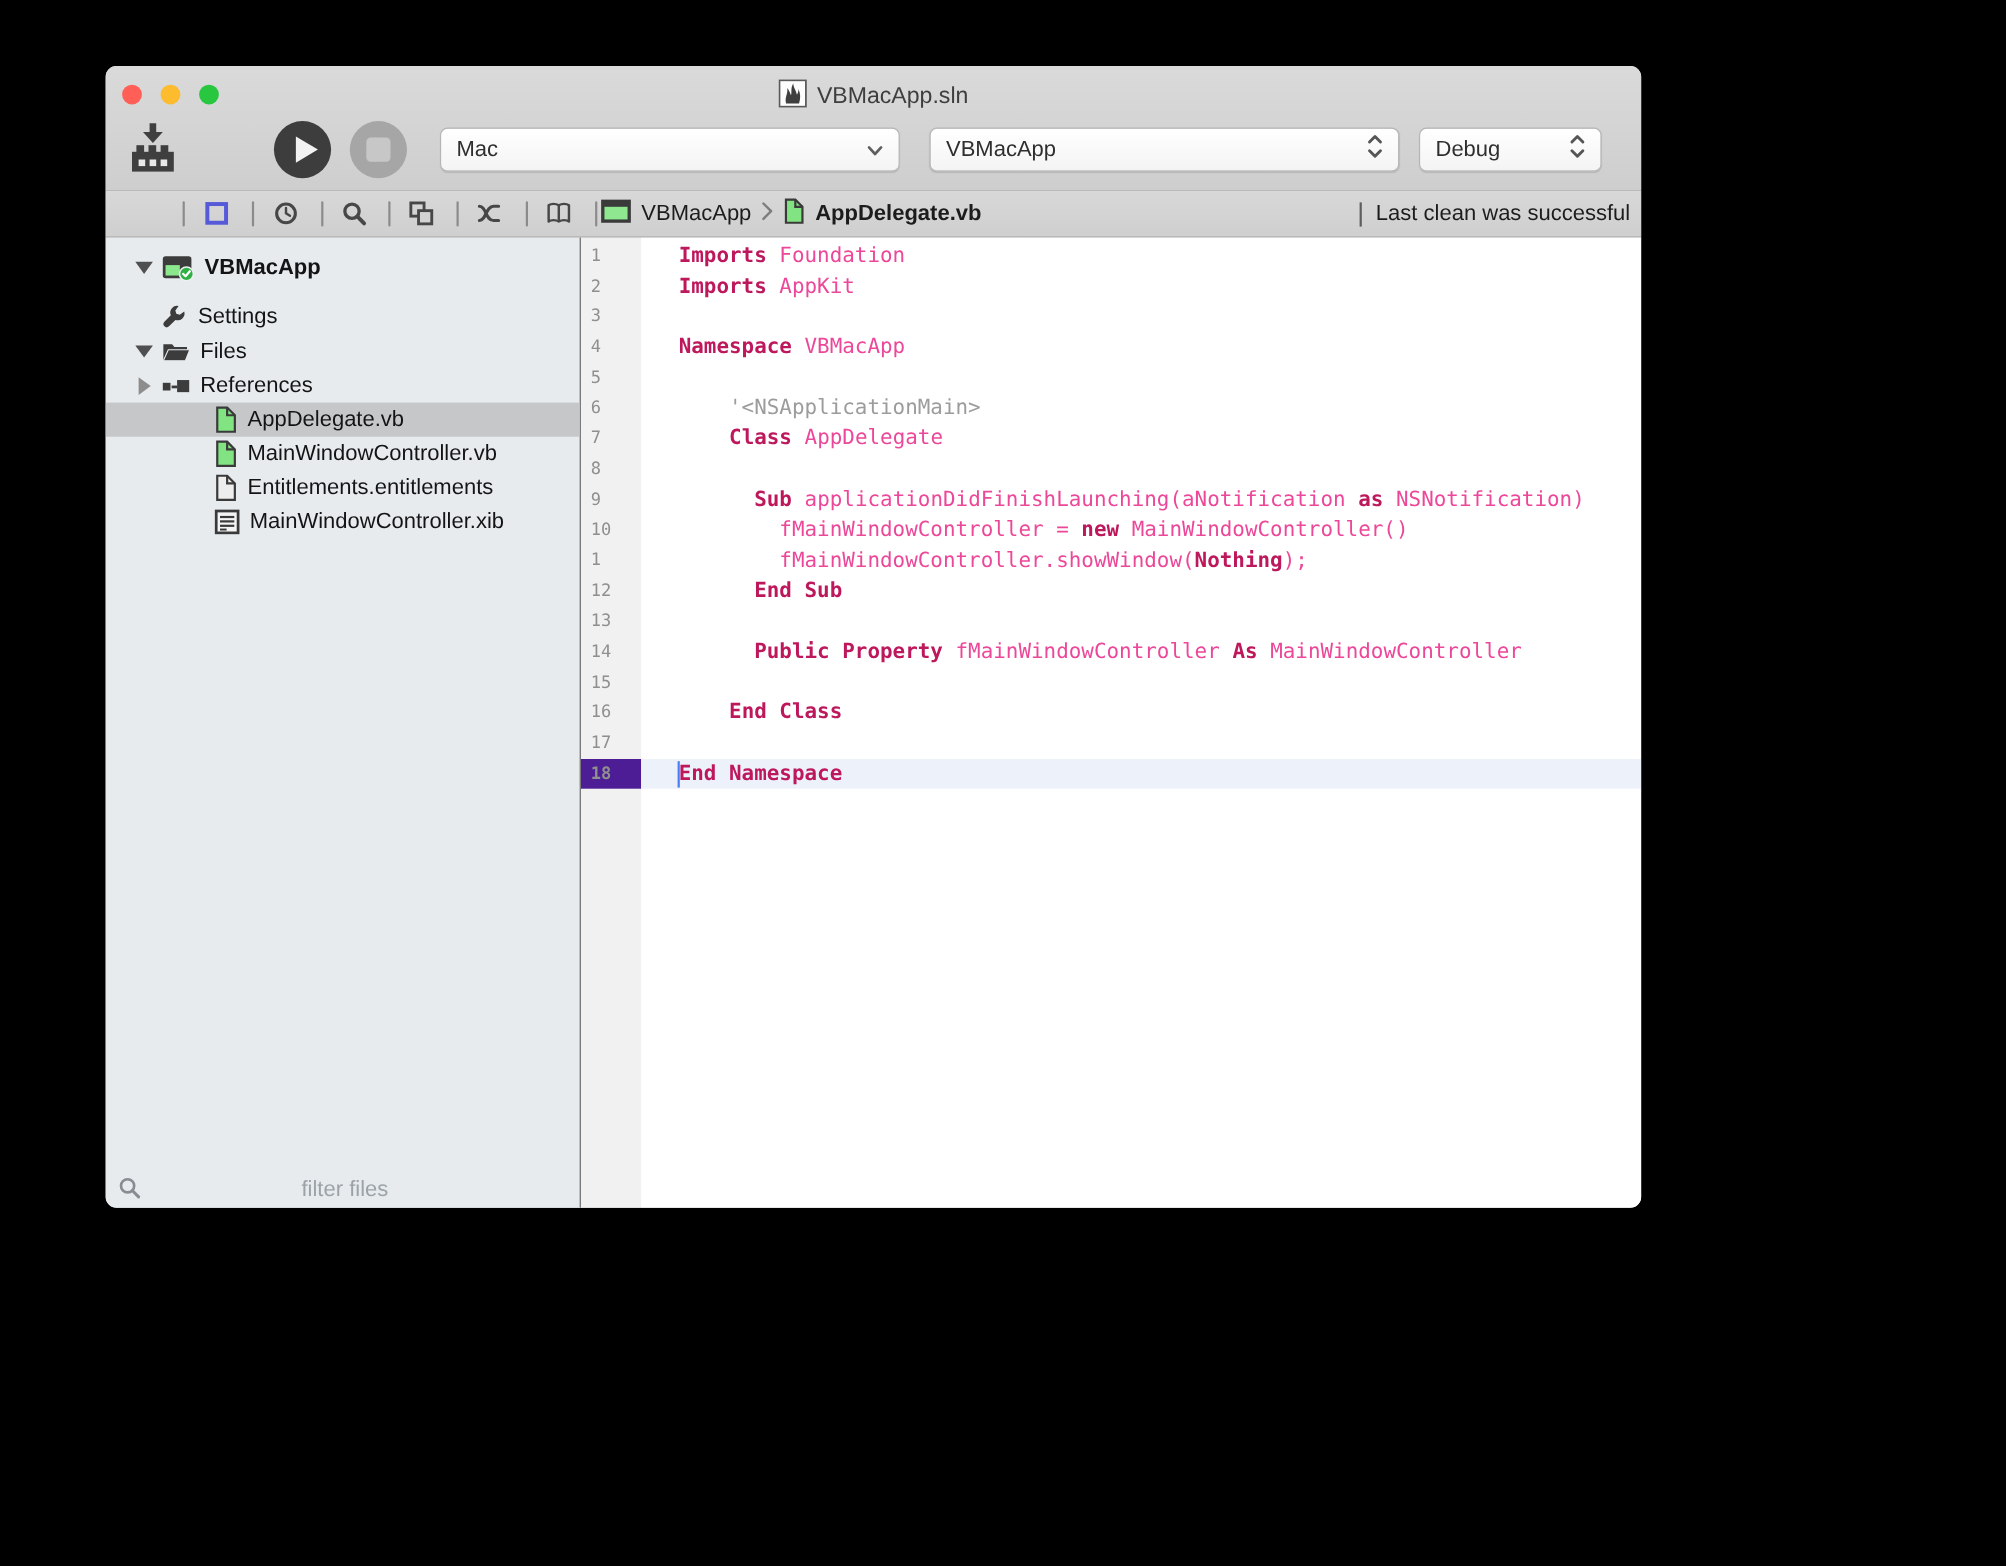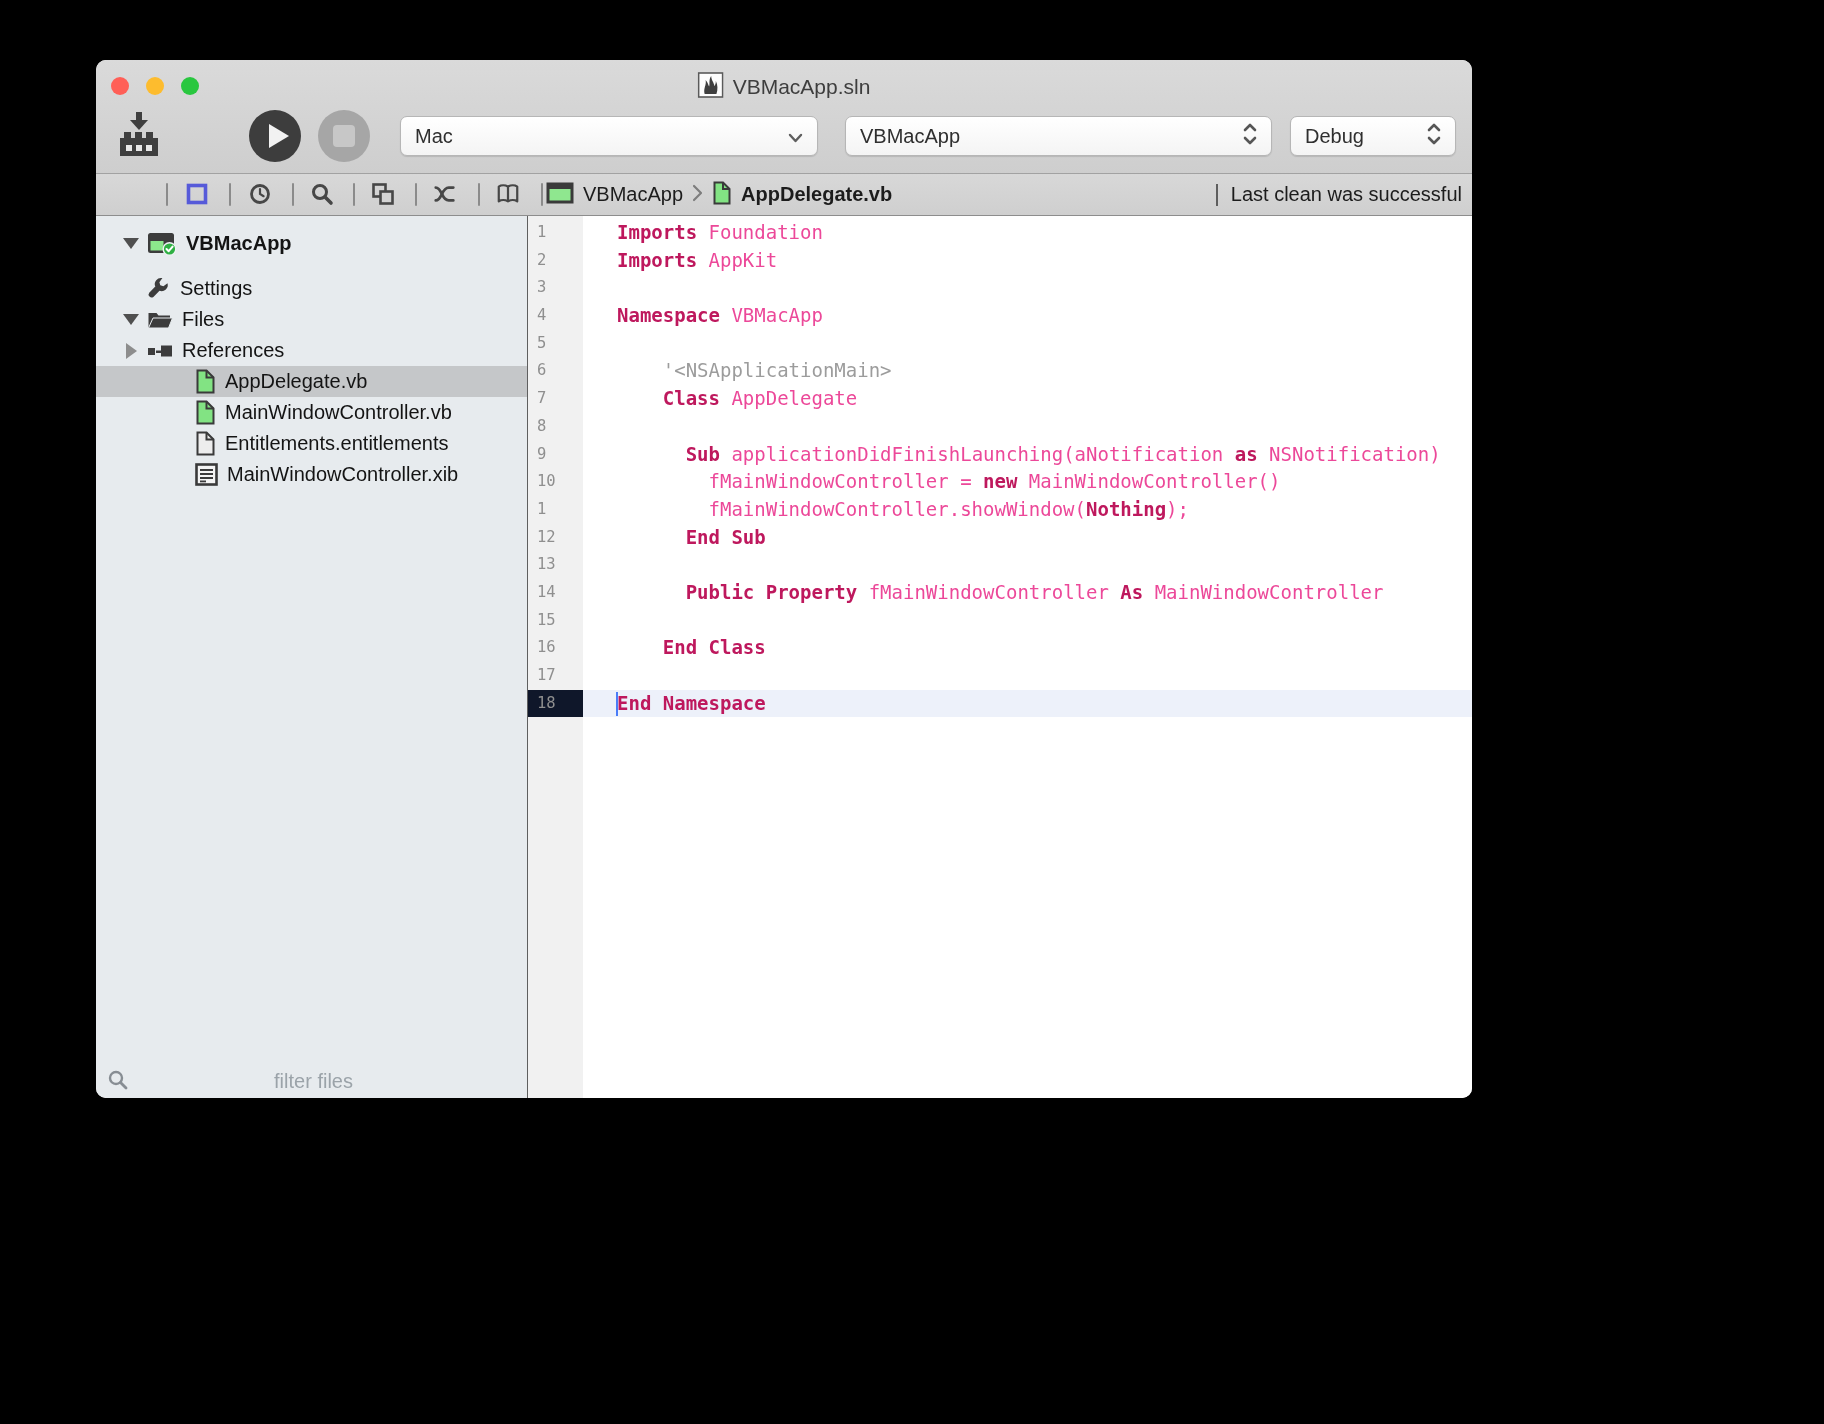--- a/index.html
+++ b/index.html
@@ -1,20 +1,20 @@
 <!DOCTYPE html>
 <html><head>
 <meta charset="utf-8">
 <style>
   html,body{margin:0;padding:0;background:#000;}
   .page{position:relative;width:1824px;height:1424px;background:#000;overflow:hidden;
         font-family:"Liberation Sans",sans-serif;-webkit-font-smoothing:antialiased;}
   .window{position:absolute;left:96px;top:60px;width:1376px;height:1038px;
           border-radius:10px;overflow:hidden;background:#fff;
-          box-shadow:0 18px 60px rgba(0,0,0,.65);}
+          box-shadow:0 18px 60px rgba(0,0,0,.65);padding-left:20px;}
   
   .header{position:absolute;left:0;top:0;width:100%;height:113px;
           background:linear-gradient(#dadada,#cecece);border-bottom:1px solid #a2a2a2;}
   .traffic{position:absolute;top:17px;width:18px;height:18px;border-radius:50%;}
   .t-red{left:15px;background:#ff5f57;}
   .t-yellow{left:50px;background:#fdbc2e;}
   .t-green{left:85px;background:#29c73f;}
   .title-wrap{position:absolute;left:50%;top:12px;transform:translateX(-50%);
               display:flex;align-items:center;gap:9px;}
   .title-text{font-size:21px;color:#3e3e3e;font-weight:500;}
@@ -61,21 +61,21 @@
   .root .tlabel{font-weight:700;}
   .filterbar{position:absolute;left:0;bottom:0;width:100%;height:36px;}
   .filter-input{position:absolute;left:0;top:0;width:100%;height:100%;border:0;outline:0;background:transparent;
                 text-align:center;font-size:20px;font-family:"Liberation Sans",sans-serif;color:#3c3c3c;}
   .filter-input::placeholder{color:#9ba3a9;opacity:1;}
   .filter-mag{position:absolute;left:11px;top:7px;pointer-events:none;}
   
   .gutter{width:55px;flex:0 0 auto;background:#f1f1f1;padding-top:3px;box-sizing:border-box;}
   .gln{height:27.7px;line-height:27.7px;padding-left:9px;
        font-family:"DejaVu Sans Mono",monospace;font-size:15.5px;color:#8f8f8f;}
-  .gln.cur{background:#0f172a;}
+  .gln.cur{background:#4c1d95;font-weight:bold;}
   .code{flex:1;background:#ffffff;padding-top:3px;overflow:hidden;}
   .cl{position:relative;height:27.7px;line-height:27.7px;padding-left:34px;white-space:pre;
       font-family:"DejaVu Sans Mono",monospace;font-size:19px;color:#1b1b1b;}
   .cl.cur{background:#edf1fa;}
   .caret{position:absolute;left:33px;top:2px;width:2px;height:24px;background:#4a7df8;}
   .tok-k{color:#be185d;font-weight:bold;}
   .tok-n{color:#ec4899;}
   .tok-c{color:#9c9c9c;}
 </style>
 </head>

